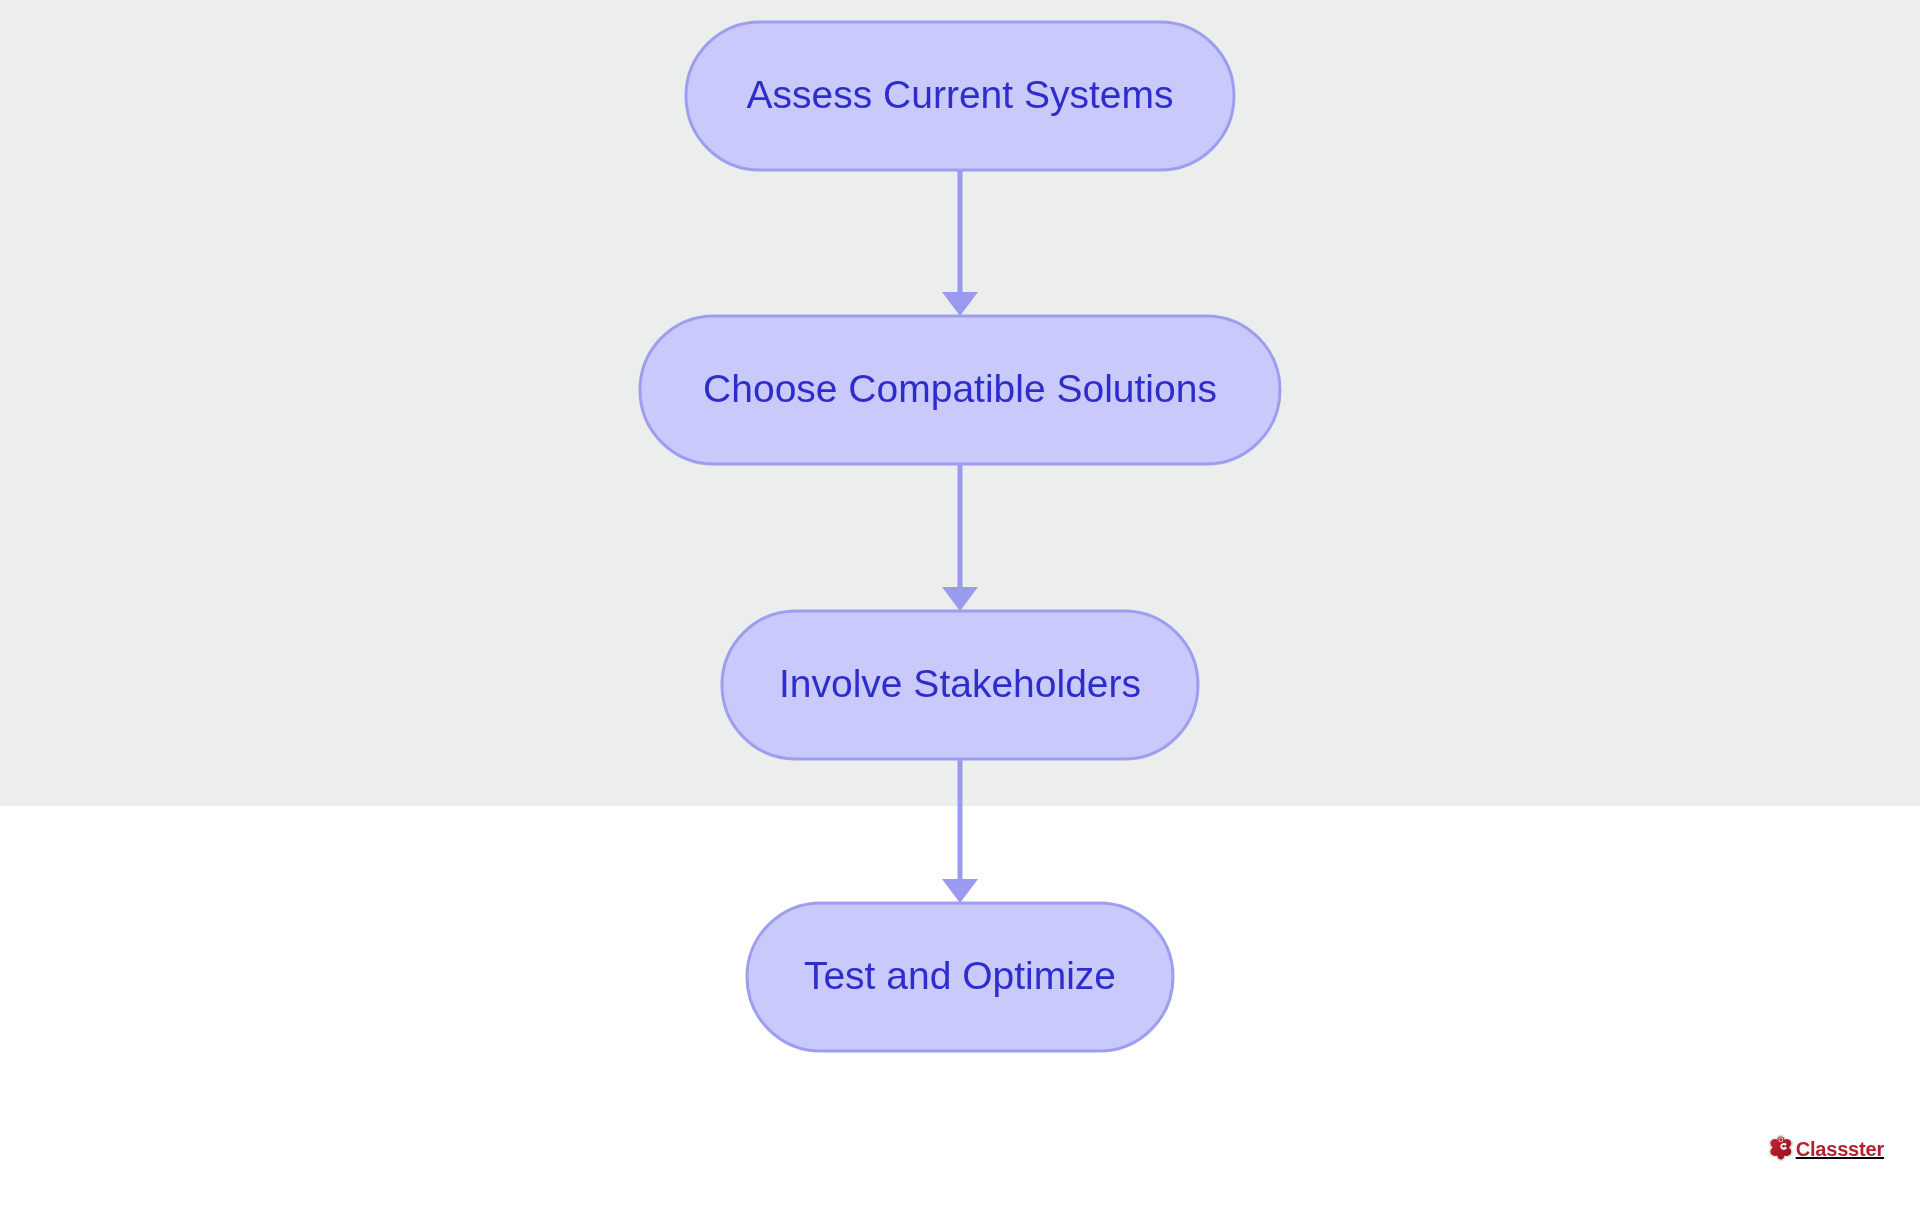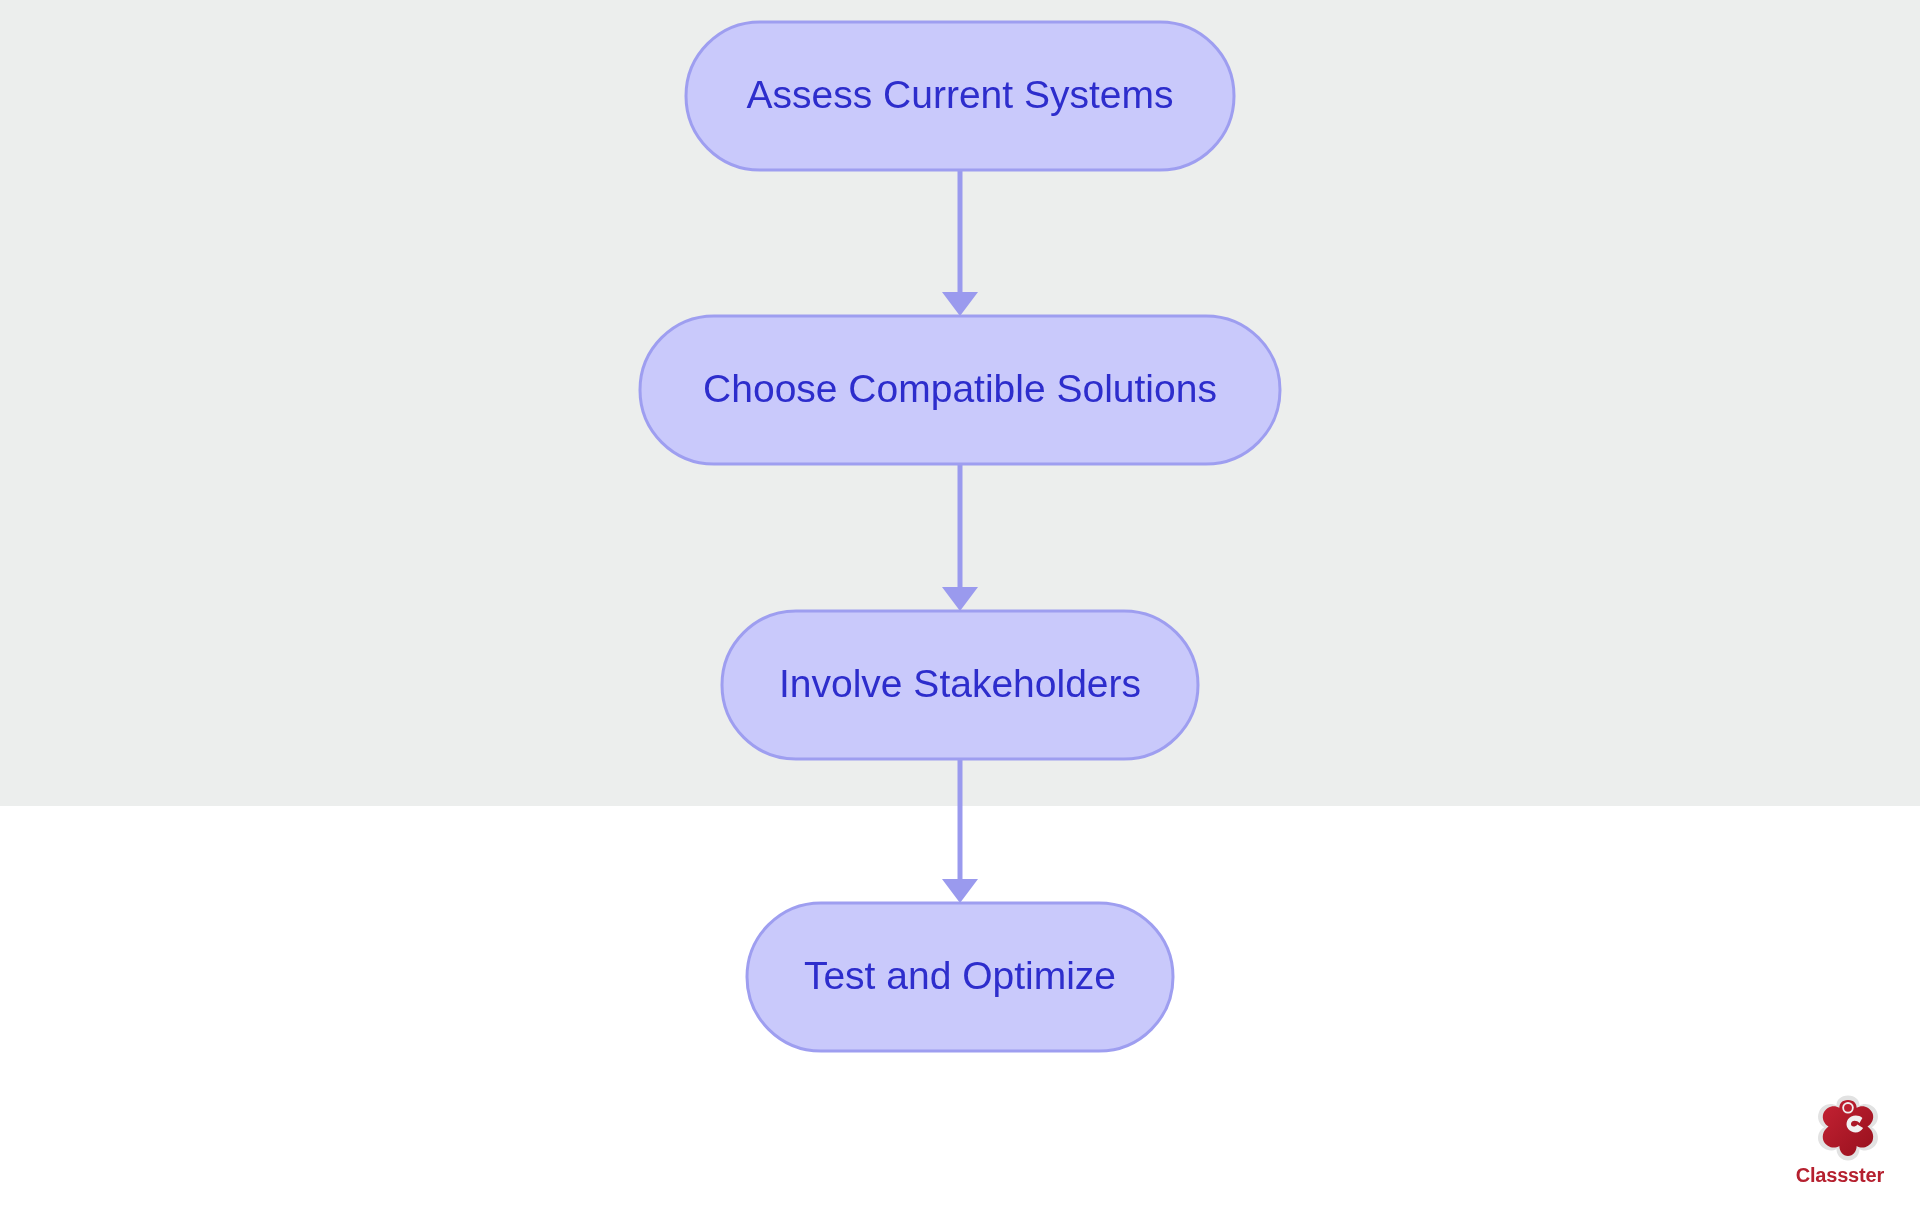--- a/index.html
+++ b/index.html
@@ -69,23 +69,24 @@
     background: #ffffff;
   }
 
   #brand-logo {
     position: absolute;
     right: 36px;
     top: 1092px;
     width: 118px;
     height: 112px;
     display: flex;
-    flex-direction: column;
-    align-items: flex-end;
+    flex-direction: row;
+    align-items: center;
     justify-content: flex-start;
+    text-decoration: underline;
   }
 
   #brand-mark {
     width: 72px;
     height: 72px;
     display: block;
   }
 
   #brand-wordmark {
     margin-top: 1px;

